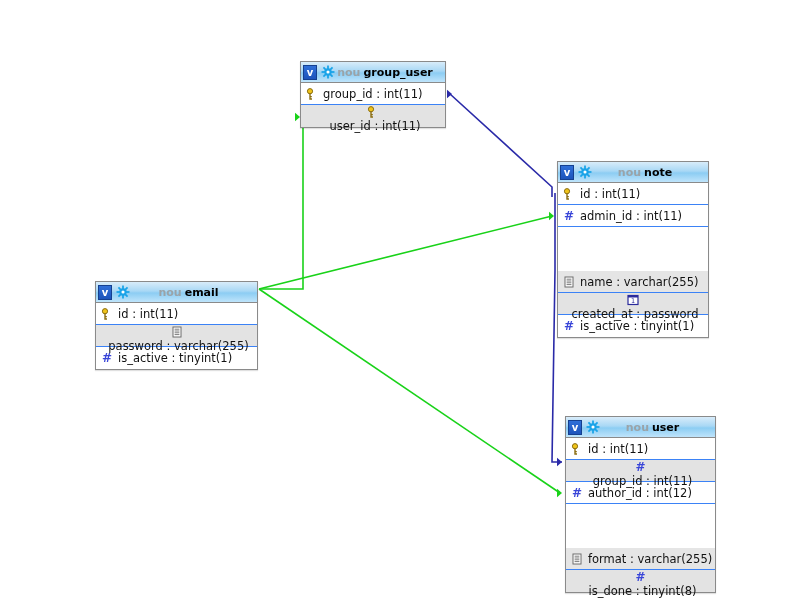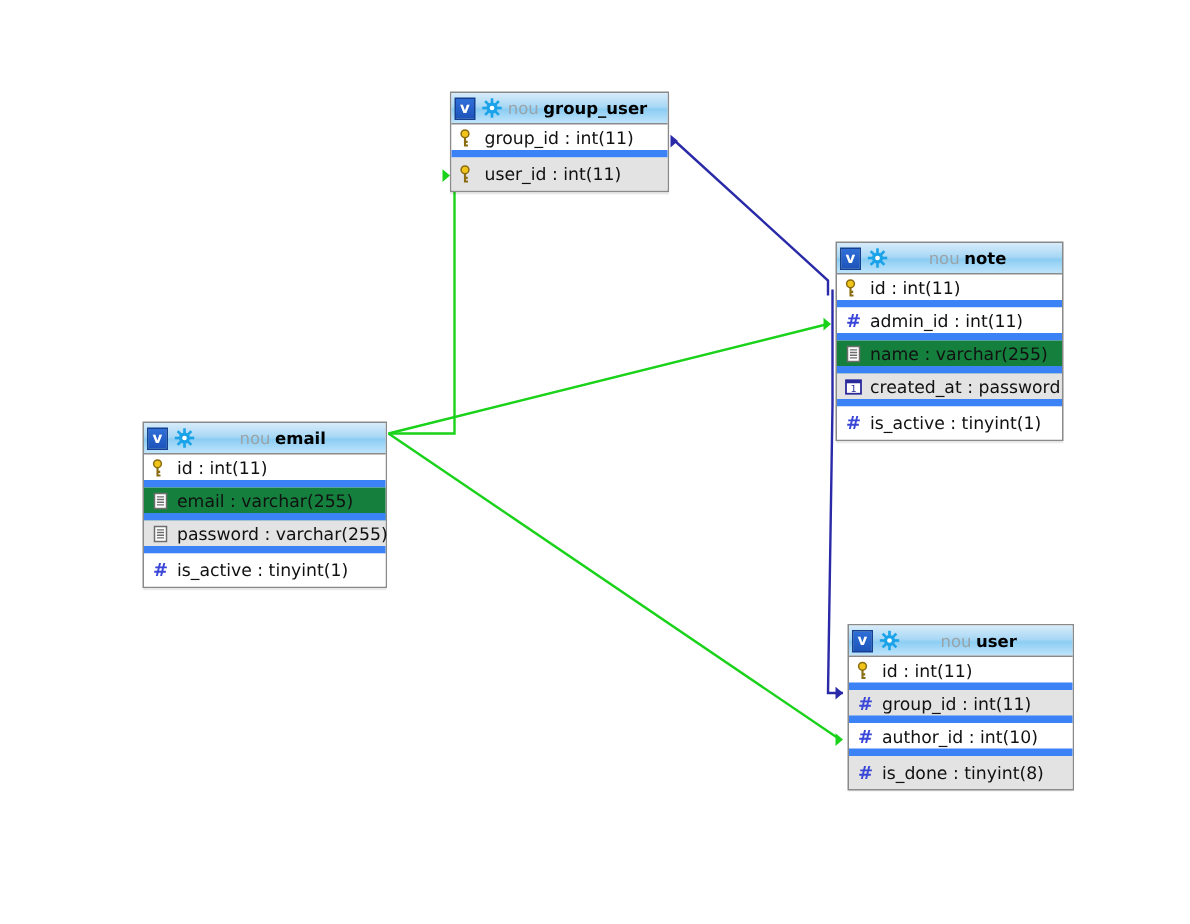--- a/index.html
+++ b/index.html
@@ -77,44 +77,44 @@
     font-size: 11px;
     color: #000000;
     font-weight: bold;
     white-space: nowrap;
     padding-right: 6px;
     letter-spacing: 0;
   }
 
   .tbl-schema {
     color: #9aa3a8;
-    font-weight: normal;
+    font-weight: bold;
     margin-right: 3px;
   }
 
   .tbl-rows {
     display: block;
   }
 
   .tbl-row {
     height: 22px;
     box-sizing: border-box;
     display: flex;
     align-items: center;
     padding-left: 4px;
     font-size: 11.5px;
     color: #111111;
-    border-bottom: 5px solid #3b82f6;
+    border-bottom: 1px solid #3b82f6;
     white-space: nowrap;
   }
   .tbl-row:last-child { border-bottom: none; }
 
   .row-plain   { background: #ffffff; }
-  .row-pink    { background: #15803d; }
-  .row-gray    { background: #e3e3e3; }
+  .row-pink    { background: #e5e5e5; margin-top: 44px; }
+  .row-gray    { background: #e3e3e3; flex-direction: column; }
 
   .row-icon {
     width: 14px;
     height: 14px;
     margin-right: 4px;
     flex: 0 0 auto;
     display: block;
   }
 
   .row-text { display: inline-block; }
@@ -262,30 +262,20 @@
           <div class="tbl-title"><span class="tbl-schema">nou</span><span>email</span></div>
         </div>
         <div class="tbl-rows">
           <div class="tbl-row row-plain">
             <svg viewBox="0 0 14 14" class="row-icon">
               <circle cx="5" cy="4.2" r="2.6" fill="#f0c419" stroke="#8a6d12" stroke-width="1"></circle>
               <path d="M5 6.6 L5 12 L7 12 M5 9.6 L6.8 9.6" stroke="#8a6d12" stroke-width="1.4" fill="none"></path>
             </svg>
             <span class="row-text">id : int(11)</span>
           </div>
-          <div class="tbl-row row-pink">
-            <svg viewBox="0 0 14 14" class="row-icon">
-              <rect x="3" y="2" width="8" height="10" fill="#ffffff" stroke="#6d6d6d" stroke-width="1"></rect>
-              <line x1="4.6" x2="9.4" y1="4.2" y2="4.2" stroke="#6d6d6d" stroke-width="0.9"></line>
-              <line x1="4.6" x2="9.4" y1="6" y2="6" stroke="#6d6d6d" stroke-width="0.9"></line>
-              <line x1="4.6" x2="9.4" y1="7.8" y2="7.8" stroke="#6d6d6d" stroke-width="0.9"></line>
-              <line x1="4.6" x2="9.4" y1="9.6" y2="9.6" stroke="#6d6d6d" stroke-width="0.9"></line>
-            </svg>
-            <span class="row-text">email : varchar(255)</span>
-          </div>
           <div class="tbl-row row-gray">
             <svg viewBox="0 0 14 14" class="row-icon">
               <rect x="3" y="2" width="8" height="10" fill="#ffffff" stroke="#6d6d6d" stroke-width="1"></rect>
               <line x1="4.6" x2="9.4" y1="4.2" y2="4.2" stroke="#6d6d6d" stroke-width="0.9"></line>
               <line x1="4.6" x2="9.4" y1="6" y2="6" stroke="#6d6d6d" stroke-width="0.9"></line>
               <line x1="4.6" x2="9.4" y1="7.8" y2="7.8" stroke="#6d6d6d" stroke-width="0.9"></line>
               <line x1="4.6" x2="9.4" y1="9.6" y2="9.6" stroke="#6d6d6d" stroke-width="0.9"></line>
             </svg>
             <span class="row-text">password : varchar(255)</span>
           </div>
@@ -321,21 +311,31 @@
               <path d="M5 6.6 L5 12 L7 12 M5 9.6 L6.8 9.6" stroke="#8a6d12" stroke-width="1.4" fill="none"></path>
             </svg>
             <span class="row-text">id : int(11)</span>
           </div>
           <div class="tbl-row row-gray">
             <span class="hash-icon">#</span>
             <span class="row-text">group_id : int(11)</span>
           </div>
           <div class="tbl-row row-plain">
             <span class="hash-icon">#</span>
-            <span class="row-text">author_id : int(10)</span>
+            <span class="row-text">author_id : int(12)</span>
+          </div>
+          <div class="tbl-row row-pink">
+            <svg viewBox="0 0 14 14" class="row-icon">
+              <rect x="3" y="2" width="8" height="10" fill="#ffffff" stroke="#6d6d6d" stroke-width="1"></rect>
+              <line x1="4.6" x2="9.4" y1="4.2" y2="4.2" stroke="#6d6d6d" stroke-width="0.9"></line>
+              <line x1="4.6" x2="9.4" y1="6" y2="6" stroke="#6d6d6d" stroke-width="0.9"></line>
+              <line x1="4.6" x2="9.4" y1="7.8" y2="7.8" stroke="#6d6d6d" stroke-width="0.9"></line>
+              <line x1="4.6" x2="9.4" y1="9.6" y2="9.6" stroke="#6d6d6d" stroke-width="0.9"></line>
+            </svg>
+            <span class="row-text">format : varchar(255)</span>
           </div>
           <div class="tbl-row row-gray">
             <span class="hash-icon">#</span>
             <span class="row-text">is_done : tinyint(8)</span>
           </div>
         </div>
       </div>
     </div>
 
 </div>

